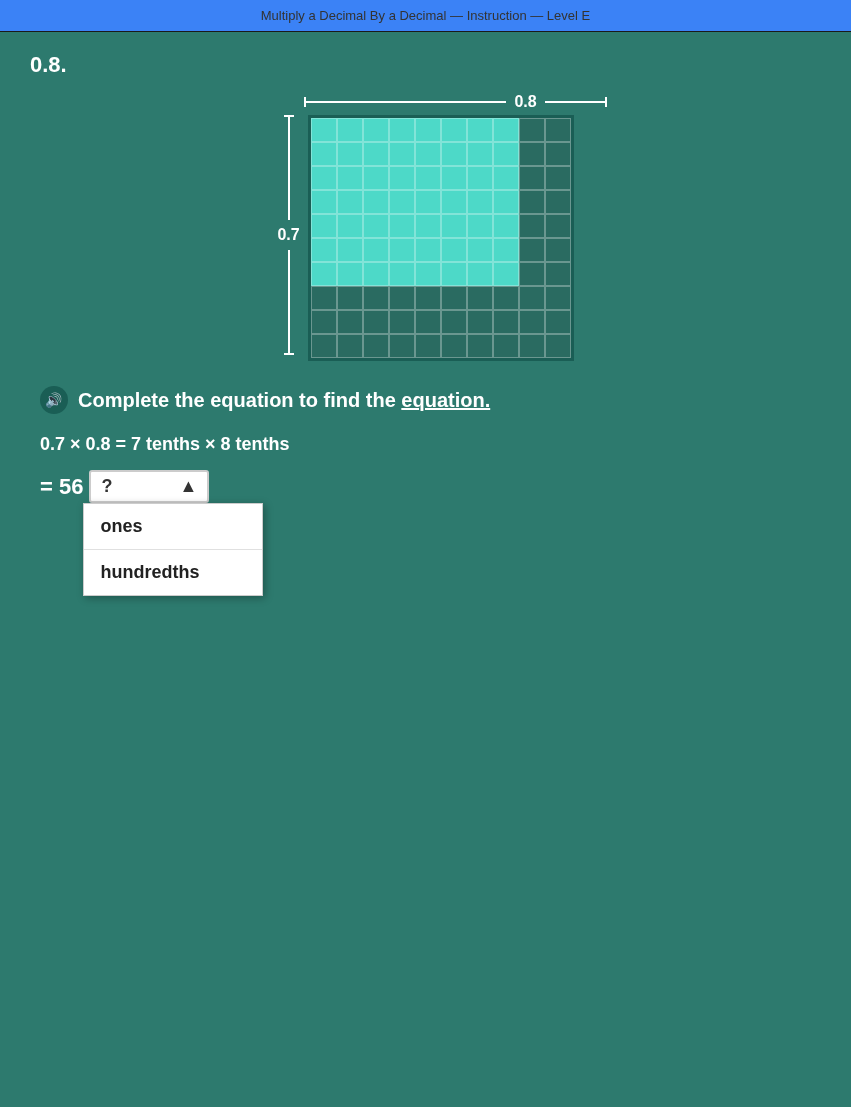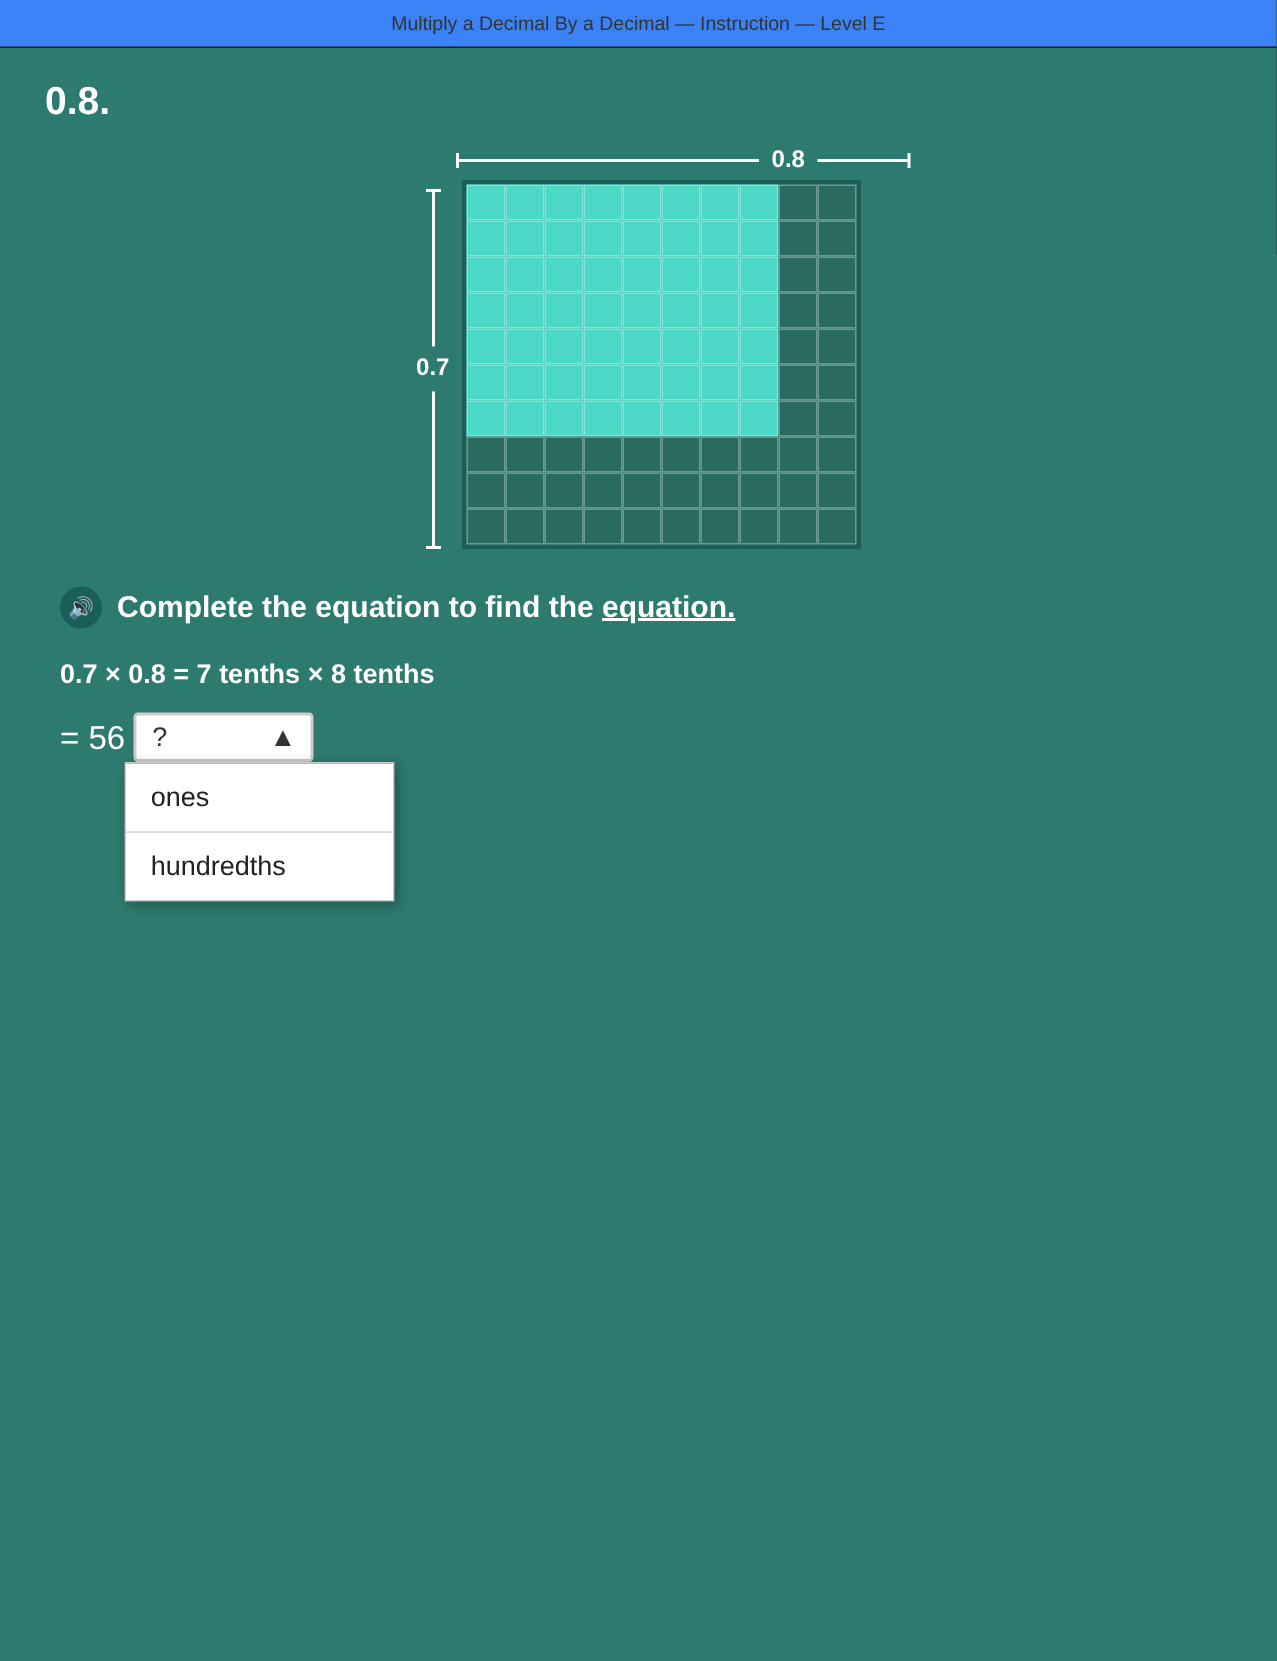--- a/index.html
+++ b/index.html
@@ -29,21 +29,21 @@
       position: absolute;
       top: 32px;
       left: 0;
       right: 0;
       bottom: 0;
       background: #2d7a6e;
       padding: 20px 30px;
     }
 
     .score-label {
-      font-size: 26px;
+      font-size: 22px;
       font-weight: bold;
       color: white;
       margin-bottom: 15px;
     }
 
     .grid-section {
       display: flex;
       justify-content: center;
       align-items: center;
       margin-bottom: 25px;
@@ -84,21 +84,21 @@
     }
 
     .h-tick-right {
       width: 2px;
       height: 10px;
       background: white;
     }
 
     .grid-row-container {
       display: flex;
-      align-items: flex-end;
+      align-items: flex-start;
     }
 
     .vertical-label-col {
       display: flex;
       flex-direction: column;
       align-items: center;
       margin-right: 8px;
       height: 240px;
       justify-content: center;
     }
@@ -186,21 +186,21 @@
 
     .equation-line1 {
       font-size: 18px;
       font-weight: bold;
       color: white;
       margin-bottom: 15px;
     }
 
     .equation-line2 {
       font-size: 22px;
-      font-weight: normal;
+      font-weight: bold;
       color: white;
       display: flex;
       align-items: center;
       position: relative;
     }
 
     .dropdown-trigger {
       display: flex;
       align-items: center;
       background: white;
@@ -221,21 +221,21 @@
     .dropdown-arrow {
       color: #333;
       font-size: 12px;
       margin-left: 8px;
     }
 
     .dropdown-menu {
       position: absolute;
       top: 100%;
       left: 0;
-      background: #0f172a;
+      background: #c4b5fd;
       border: 1px solid #ccc;
       z-index: 100;
       min-width: 180px;
       box-shadow: 2px 2px 8px rgba(0,0,0,0.3);
     }
 
     .dropdown-menu-item {
       padding: 12px 16px;
       font-size: 18px;
       color: #222;

